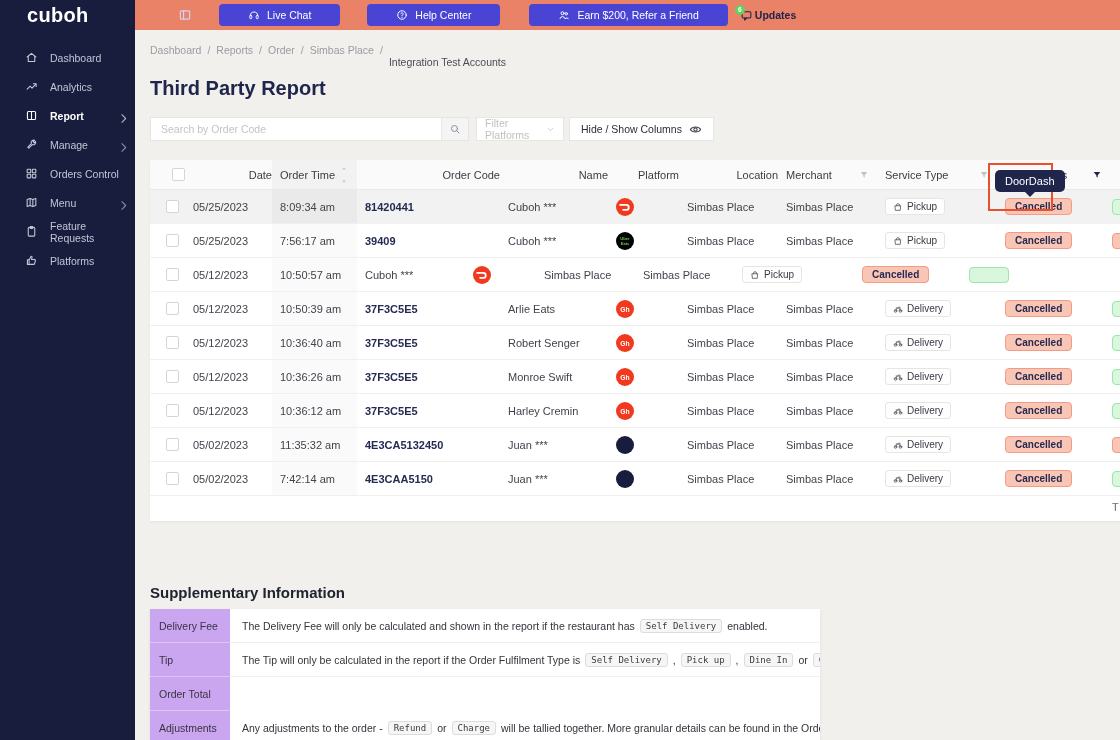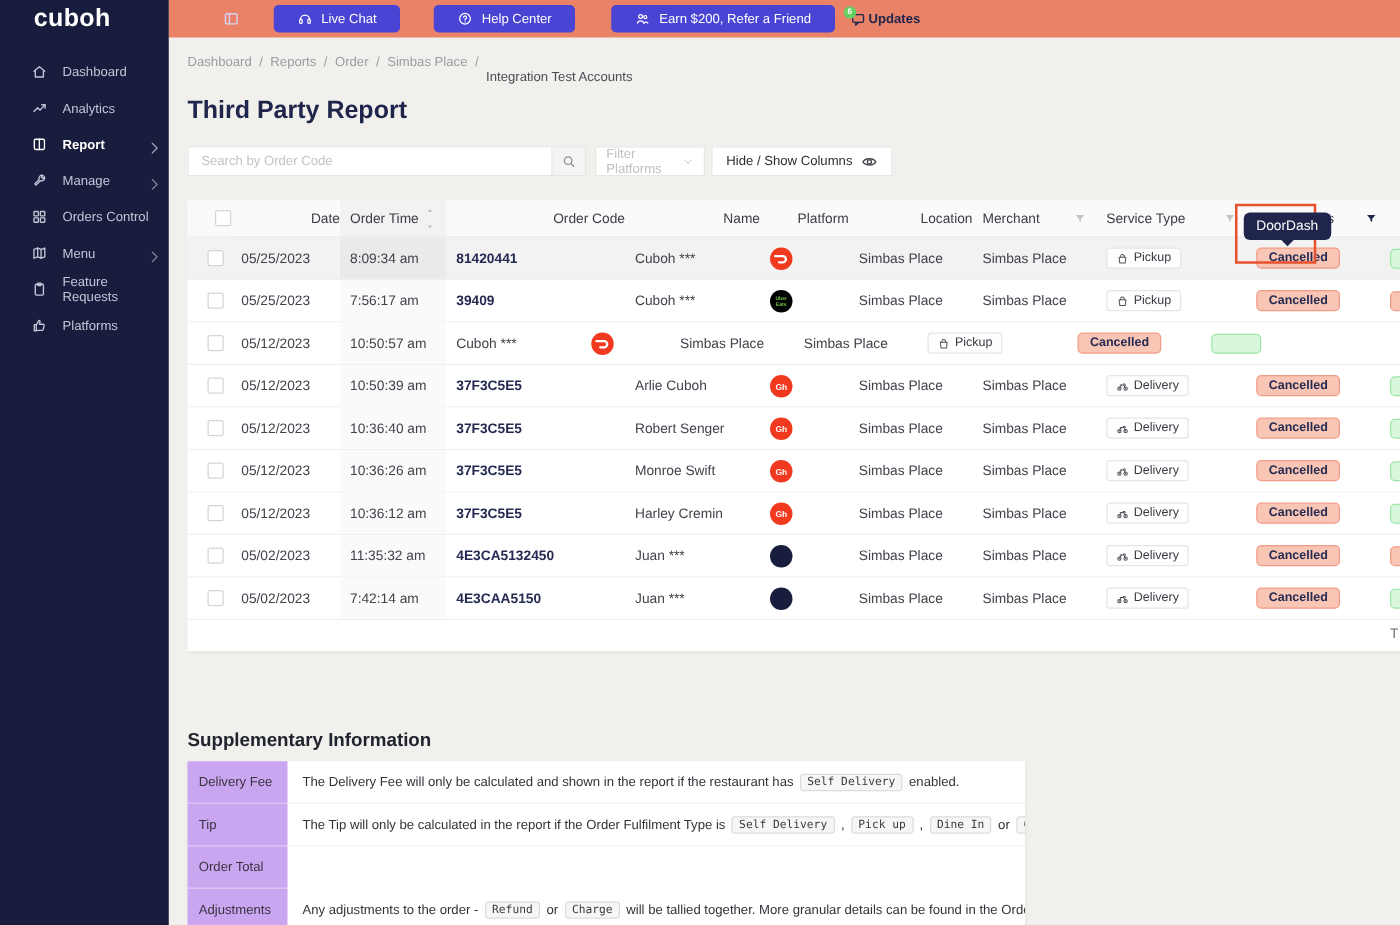--- a/index.html
+++ b/index.html
@@ -16,21 +16,21 @@
   .nav-item .nico { width:13px; height:13px; margin-right:12px; display:flex; }
   .nav-item svg { width:13px; height:13px; }
   .nav-item .chev { margin-left:auto; width:8px; height:8px; opacity:.65; }
   .nav-item.active { color:#fff; font-weight:bold; }
 
   
   .topbar { position:absolute; left:135px; top:0; width:985px; height:30px; background:#e98266;
     display:flex; align-items:center; }
   .collapse { margin-left:43px; width:14px; height:14px; display:flex; cursor:pointer; }
   .tb-btn { height:22px; background:#4a44d4; border:none; border-radius:4px; color:#fff;
-    font-size:10.5px; display:flex; align-items:center; gap:7px; padding:0 19px; cursor:pointer;
+    font-size:10.5px; display:flex; align-items:center; gap:7px; padding:0 29px; cursor:pointer;
     font-family:inherit; }
   .tb-btn svg { width:12px; height:12px; }
   .m27 { margin-left:27px; } .m29 { margin-left:29px; }
   .updates { margin-left:12px; display:flex; align-items:center; gap:2px; color:#20254c;
     font-size:10.5px; font-weight:bold; cursor:pointer; position:relative; }
   .updates .bico { width:13px; height:13px; position:relative; display:flex; }
   .updates .bubble-badge { position:absolute; top:-4px; left:-5px; width:10px; height:10px;
     border-radius:50%; background:#66cf63; color:#fff; font-size:6.5px; font-weight:bold;
     display:flex; align-items:center; justify-content:center; }
 
@@ -467,21 +467,21 @@
         </div>
         <div class="t-row">
           <div class="td" style="width: 35px;">
             <span class="checkbox" style="margin-left: 8px;"></span>
           </div>
           <div class="td" style="width: 87px;">05/12/2023</div>
           <div class="td sorted" style="width: 85px;">10:50:39 am</div>
           <div class="td" style="width: 143px;">
             <span class="code">37F3C5E5</span>
           </div>
-          <div class="td" style="width: 108px;">Arlie Cuboh</div>
+          <div class="td" style="width: 108px;">Arlie Eats</div>
           <div class="td" style="width: 71px;">
             <span class="pcircle" style="background:#f0391f">
       <svg viewBox="0 0 24 24">
                 <text x="12" y="15.5" text-anchor="middle" font-size="9" font-weight="bold" fill="#fff" font-family="Liberation Sans, sans-serif">Gh</text>
               </svg>
             </span>
           </div>
           <div class="td" style="width: 99px;">Simbas Place</div>
           <div class="td" style="width: 99px;">Simbas Place</div>
           <div class="td" style="width: 120px;">

